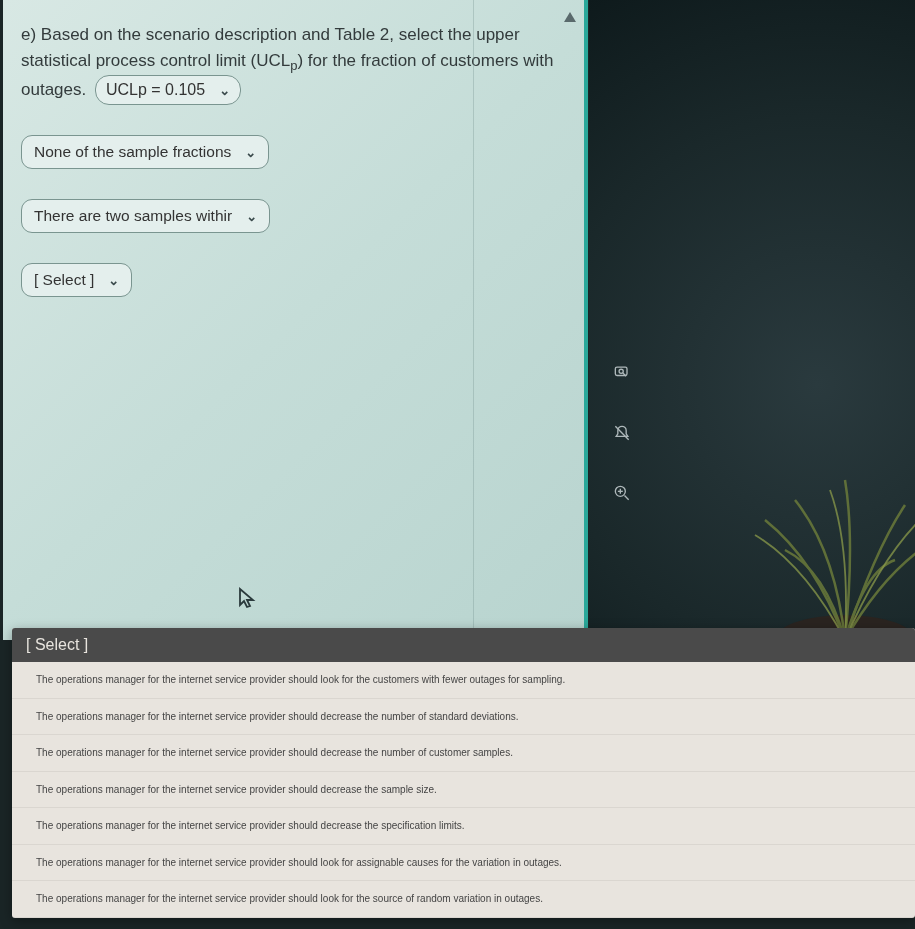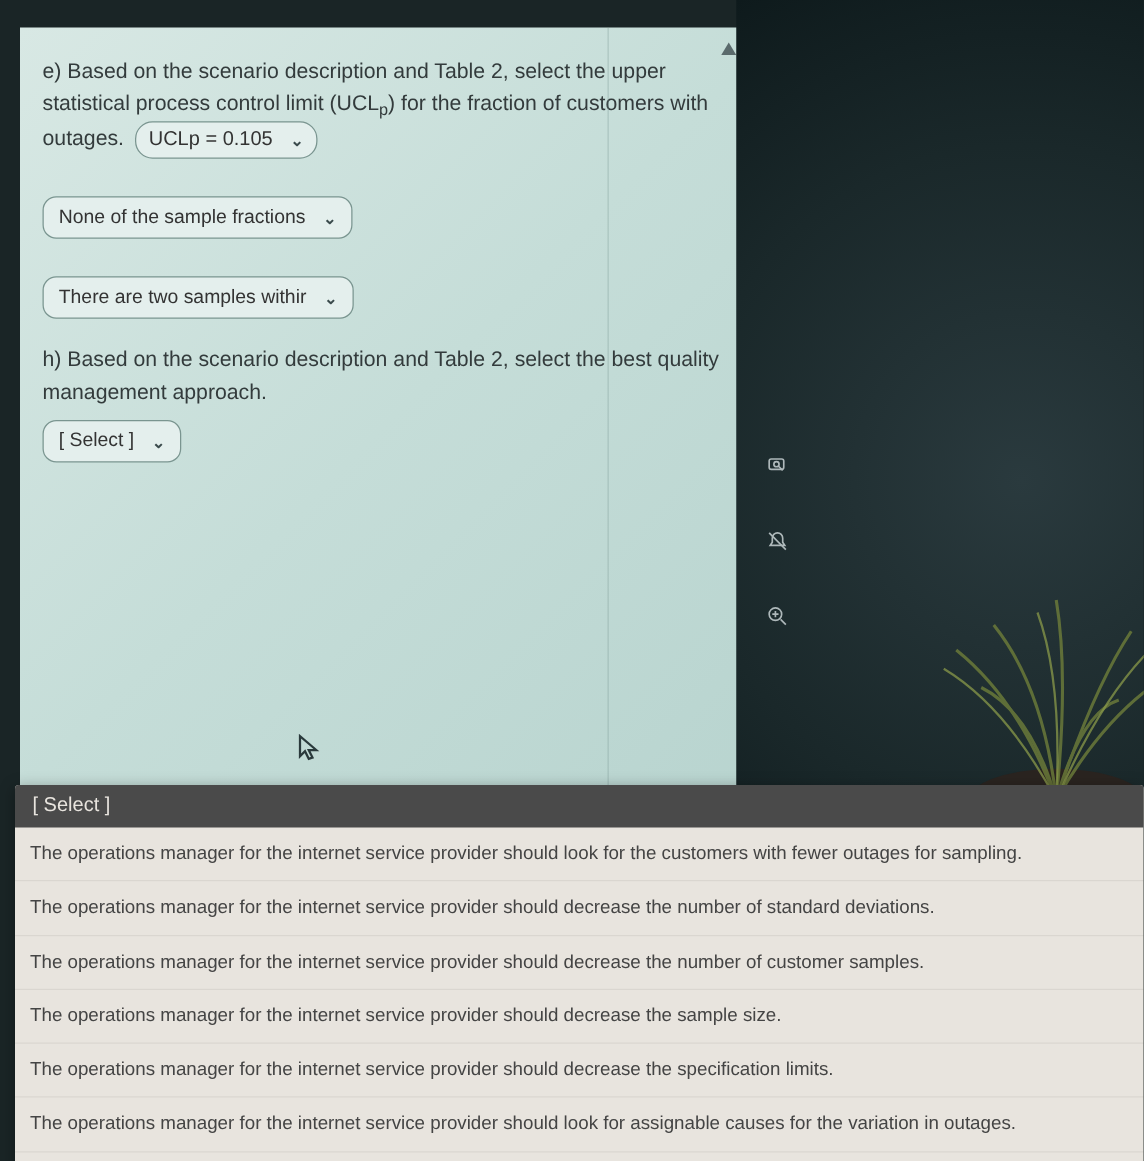--- a/index.html
+++ b/index.html
@@ -8,28 +8,27 @@
   background: #1a2526;
   width: 915px;
   height: 929px;
   position: relative;
   overflow: hidden;
   color: #2a3a3c;
 }
 .question-panel {
   position: absolute;
   top: 0;
-  left: 16px;
+  left: 3px;
   width: 585px;
   height: 640px;
   background: linear-gradient(135deg, #d8e8e4 0%, #c5ddd8 50%, #b8d4cf 100%);
   border-right: 4px solid #2aa89a;
   padding: 22px 18px 18px 18px;
   overflow: hidden;
-  margin-top: 22px;
 }
 .q-block { margin-bottom: 20px; }
 .q-text {
   font-size: 17px;
   line-height: 1.5;
   color: #333b3c;
   font-weight: 500;
 }
 .q-text .sub { font-size: 13px; vertical-align: sub; }
 .inline-sel {
@@ -116,22 +115,22 @@
   overflow: hidden;
 }
 .dd-header {
   background: #4a4a4a;
   color: #e8e4de;
   padding: 8px 14px;
   font-size: 16px;
   font-weight: 500;
 }
 .dd-item {
-  padding: 11px 12px;
-  font-size: 15px;
+  padding: 11px 24px;
+  font-size: 10px;
   color: #444;
   border-bottom: 1px solid rgba(0,0,0,0.06);
   cursor: pointer;
   line-height: 1.35;
 }
 .cursor {
   position: absolute;
   top: 587px;
   left: 238px;
   width: 18px;
@@ -165,21 +164,20 @@
   </div>
 
   <div class="q-block">
     <div class="block-sel">
       <span>There are two samples withir</span>
       <span class="chev">⌄</span>
     </div>
   </div>
 
   <div class="q-block">
-    <div class="q-text">h) Based on the scenario description and Table 2, select the best quality management approach.</div>
     <div class="block-sel">
       <span>[ Select ]</span>
       <span class="chev">⌄</span>
     </div>
   </div>
 </div>
 
 <div class="viewer">
   <div class="viewer-icons">
     <div class="v-icon">

